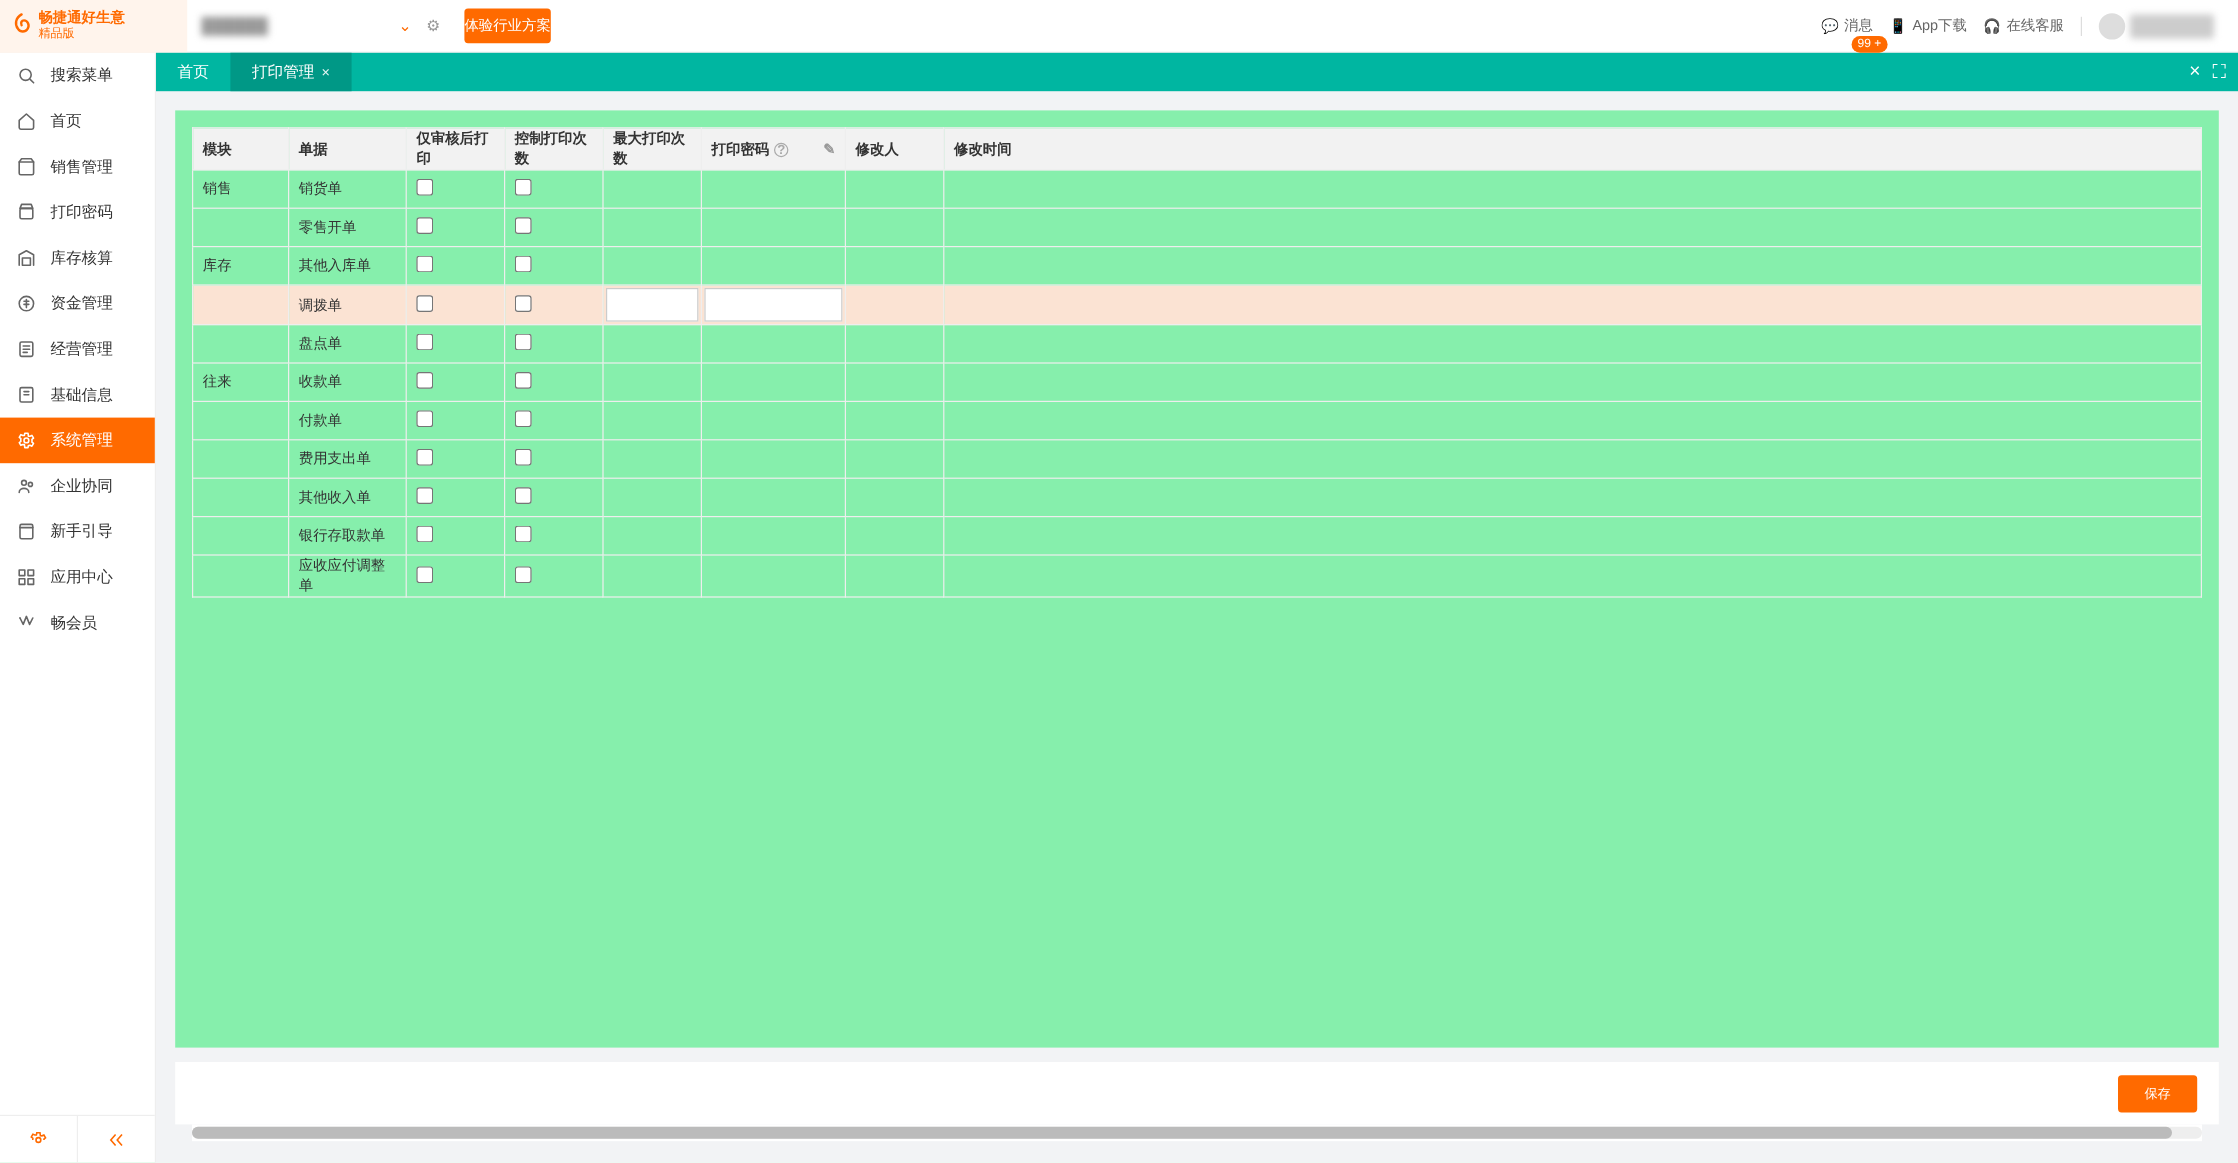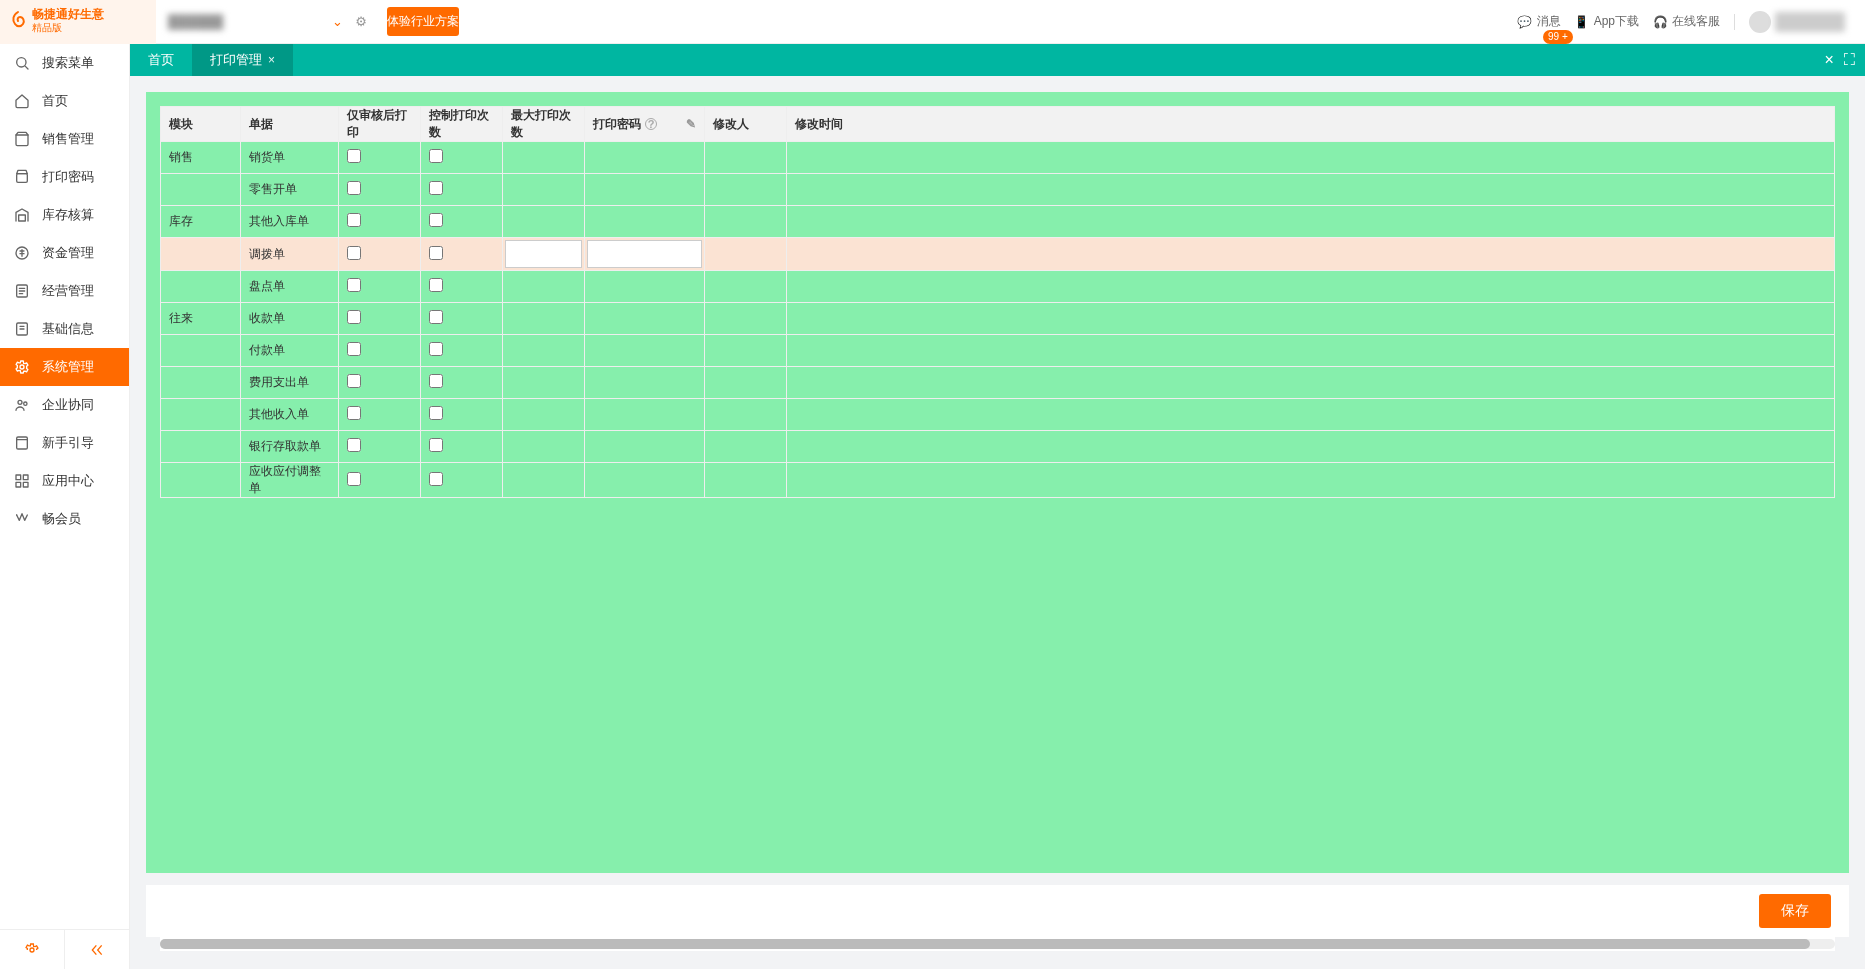--- a/index.html
+++ b/index.html
@@ -49,21 +49,21 @@
 th { background:#f2f2f2; font-weight:600; }
 tr.highlight td { background:#fbe3d3; }
 tr.highlight td.inputcell { padding:2px; }
 tr.highlight td.inputcell .cellinput { width:100%; height:28px; border:1px solid #ccc; background:#fff; outline:none; padding:0 4px; font-size:12px; }
 input[type=checkbox]{ width:14px; height:14px; cursor:pointer; }
 .th-edit { display:flex; align-items:center; justify-content:space-between; }
 .th-help { color:#aaa; font-size:11px; border:1px solid #aaa; border-radius:50%; width:12px; height:12px; display:inline-flex; align-items:center; justify-content:center; margin-left:4px; }
 .th-pencil { color:#999; }
 
 .footer { height:52px; background:#fff; display:flex; align-items:center; justify-content:flex-end; padding:0 18px; position:relative; }
-.save-btn { background:#ff6a00; color:#fff; border:none; border-radius:3px; padding:8px 22px; font-size:14px; cursor:pointer; }
+.save-btn { background:#ff6a00; color:#fff; border:none; border-radius:3px; padding:8px 22px; font-size:11px; cursor:pointer; }
 .hscroll { height:14px; background:#fff; position:relative; margin:0 14px 2px; }
 .hscroll-track { height:10px; background:#eee; border-radius:5px; position:absolute; left:0; right:0; top:2px; }
 .hscroll-thumb { height:10px; background:#bbb; border-radius:5px; position:absolute; left:0; width:98.5%; top:2px; }
 </style>
 </head>
 <body>
 
 <div class="topbar">
   <div class="brand">
     <span class="brand-logo">

